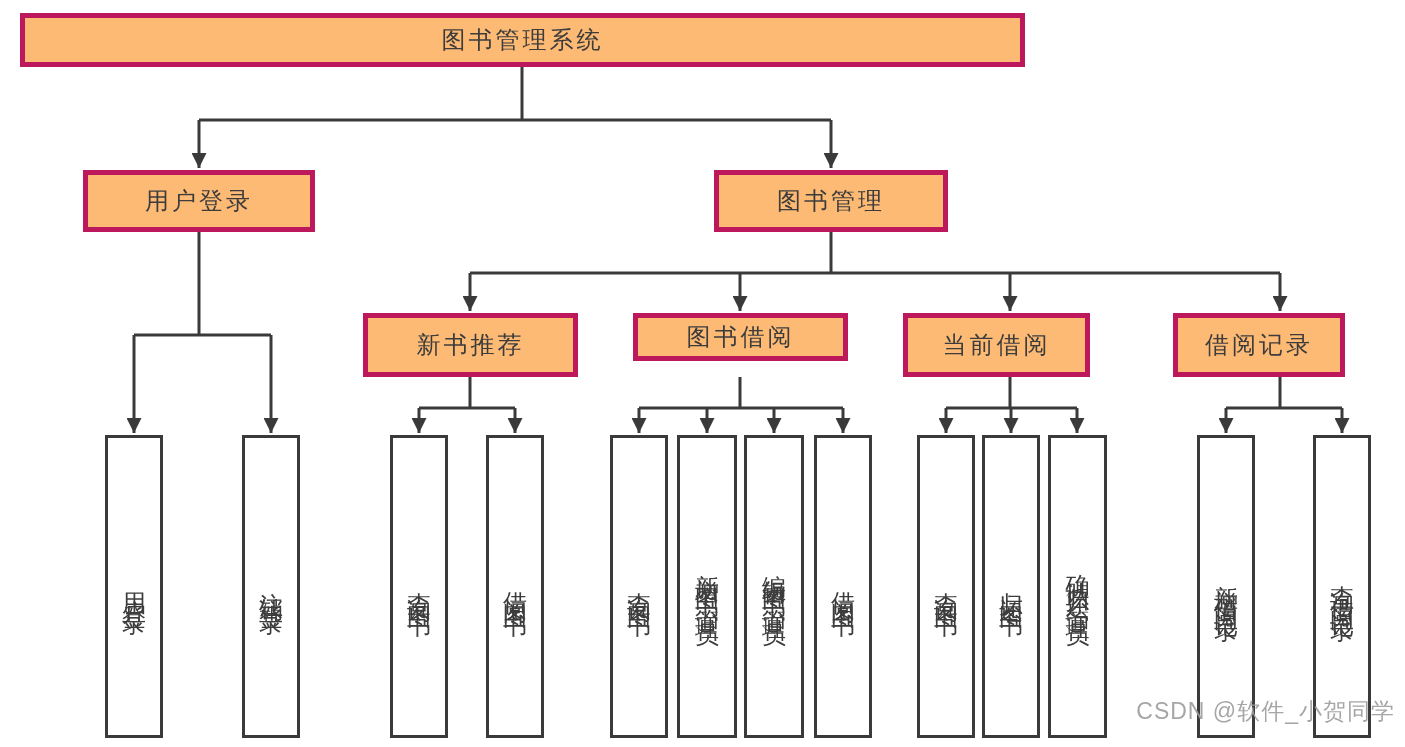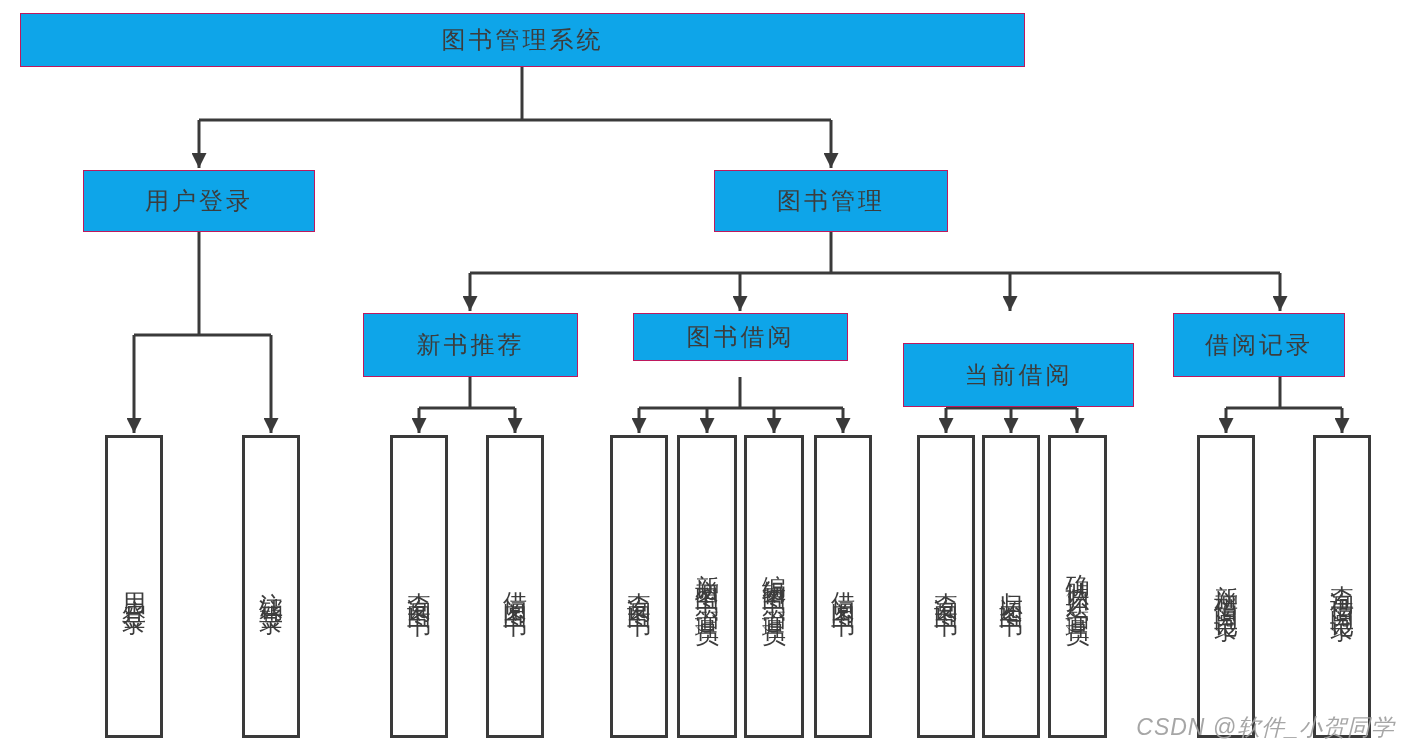--- a/index.html
+++ b/index.html
@@ -13,22 +13,22 @@
     color: #3c3c3c;
   }
   .connectors {
     position: absolute;
     left: 0; top: 0;
     width: 1405px; height: 747px;
   }
   .node {
     position: absolute;
     box-sizing: border-box;
-    background: #0ea5e9;
-    border: 1px solid #be185d;
+    background: #fdba74;
+    border: 5px solid #be185d;
     display: flex;
     align-items: center;
     justify-content: center;
     font-size: 24px;
     letter-spacing: 3px;
     white-space: nowrap;
   }
   .leaf {
     position: absolute;
     box-sizing: border-box;
@@ -40,27 +40,26 @@
   }
   .vtext {
     writing-mode: vertical-rl;
     font-size: 24px;
     letter-spacing: 7px;
     line-height: 1;
   }
   .watermark {
     position: absolute;
     right: 10px;
-    top: 712px;
+    top: 696px;
     font-size: 23px;
     letter-spacing: 1px;
     color: rgba(158, 158, 158, 0.92);
     z-index: 10;
     white-space: nowrap;
-    font-style: italic;
   }
 </style>
 </head>
 <body>
 
 <div class="canvas">
 
   <svg class="connectors" viewBox="0 0 1405 747" xmlns="http://www.w3.org/2000/svg" aria-hidden="true">
     <defs>
       <marker id="arrow" viewBox="0 0 10 10" refX="10" refY="5" markerWidth="19" markerHeight="15" markerUnits="userSpaceOnUse" orient="auto">
@@ -108,21 +107,21 @@
     </g>
   </svg>
 
   <div class="node" style="left:20px; top:13px; width:1005px; height:54px;">图书管理系统</div>
 
   <div class="node" style="left:83px; top:170px; width:232px; height:62px;">用户登录</div>
   <div class="node" style="left:363px; top:313px; width:215px; height:64px;">新书推荐</div>
 
   <div class="node" style="left:714px; top:170px; width:234px; height:62px;">图书管理</div>
   <div class="node" style="left:633px; top:313px; width:215px; height:48px;">图书借阅</div>
-  <div class="node" style="left:903px; top:313px; width:231px; height:64px;margin-top:30px;">当前借阅</div>
+  <div class="node" style="left:903px; top:313px; width:187px; height:64px;">当前借阅</div>
   <div class="node" style="left:1173px; top:313px; width:172px; height:64px;">借阅记录</div>
 
   <div class="leaf" style="left:105px; top:435px; width:58px; height:303px;">
     <span class="vtext">用户登录</span>
   </div>
   <div class="leaf" style="left:242px; top:435px; width:58px; height:303px;">
     <span class="vtext">注销登录</span>
   </div>
 
   <div class="leaf" style="left:390px; top:435px; width:58px; height:303px;">

